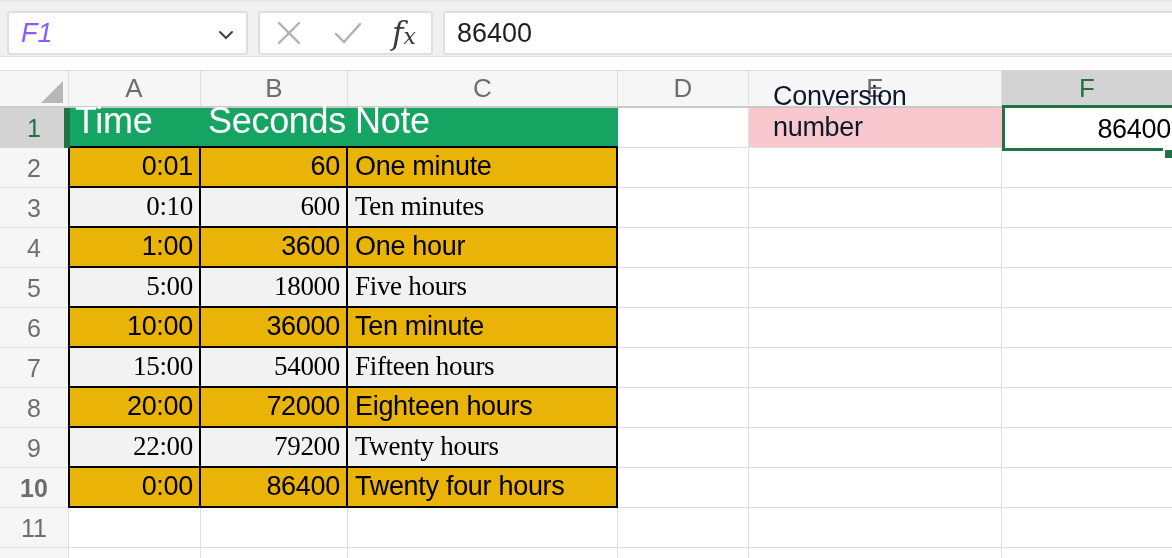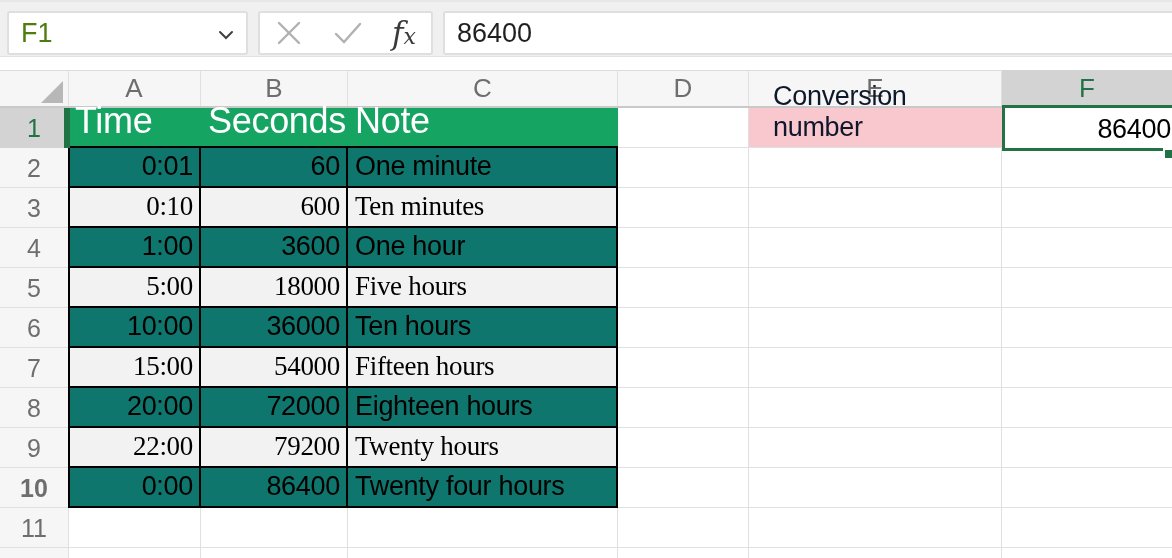--- a/index.html
+++ b/index.html
@@ -6,21 +6,21 @@
   html,body{margin:0;padding:0;background:#fff;}
   .app{position:relative;width:1172px;height:558px;overflow:hidden;background:#fff;
        font-family:"Liberation Sans","DejaVu Sans",sans-serif;color:#000;}
 
   
   .topbar{position:absolute;left:0;top:0;width:1172px;height:57px;background:#F0F0F0;
           border-top:2px solid #E7E7E7;border-bottom:1px solid #E2E2E2;box-sizing:border-box;}
   .fbox{position:absolute;top:9px;height:44px;background:#fff;border:2px solid #DFDFDF;
         border-radius:3px;box-sizing:border-box;display:flex;align-items:center;}
   .namebox{left:7px;width:241px;padding-left:12px;}
-  .namebox .nbval{font-size:27px;color:#4d7c0f;}
+  .namebox .nbval{font-size:27px;color:#8b5cf6;font-style:italic;}
   .namebox .chev{position:absolute;right:12px;top:17px;}
   .fnbox{left:258px;width:175px;justify-content:space-between;padding:0 15px;box-sizing:border-box;}
   .fx{font-family:"DejaVu Serif","Liberation Serif",serif;font-style:italic;color:#3A3A3A;}
   .fx .fx-f{font-size:31px;}
   .fx .fx-x{font-size:22px;}
   .formulabox{left:443px;width:740px;border-radius:3px 0 0 3px;padding-left:12px;}
   .formulabox .fval{font-size:27px;color:#1F1F1F;}
 
   
   .colhdr-bg{position:absolute;left:0;top:70px;width:1172px;height:37px;background:#F6F6F6;}
@@ -47,21 +47,21 @@
   .rowaccent{position:absolute;left:64px;top:108px;width:6px;height:40px;background:#217346;z-index:5;}
   .corner{position:absolute;left:0;top:70px;width:68px;height:37px;z-index:3;}
   .corner .tri{position:absolute;right:5px;bottom:4px;width:0;height:0;
                border-bottom:22px solid #B7B7B7;border-left:22px solid transparent;}
 
   
   .xtable{position:absolute;left:68px;top:108px;width:550px;z-index:4;}
   .thead{display:flex;height:40px;background:#16A463;border-bottom:2px solid #000;box-sizing:border-box;}
   .th{color:#fff;font-size:36px;letter-spacing:-0.3px;display:flex;align-items:flex-end;
       padding:0 0 4px 7px;box-sizing:border-box;}
-  .trow{display:flex;height:40px;background:#0f766e;}
+  .trow{display:flex;height:40px;background:#eab308;}
   .trow.band{background:#F2F2F2;font-family:Liberation Serif, serif;}
   .td{box-sizing:border-box;border-right:2px solid #000;border-bottom:2px solid #000;
       font-size:27px;letter-spacing:-0.3px;display:flex;align-items:flex-end;padding-bottom:4px;}
   .td.first{border-left:2px solid #000;}
   .td.num{justify-content:flex-end;padding-right:6px;}
   .td.txt{justify-content:flex-start;padding-left:7px;}
   .ca{width:133px;} .cb{width:147px;} .cc{width:270px;}
 
   
   .pinkcell{position:absolute;left:749px;top:108px;width:253px;height:39px;background:#F9C8CE;z-index:4;
@@ -158,21 +158,21 @@
       <div class="td txt cc">One hour</div>
     </div>
     <div class="trow band">
       <div class="td num first ca">5:00</div>
       <div class="td num cb">18000</div>
       <div class="td txt cc">Five hours</div>
     </div>
     <div class="trow">
       <div class="td num first ca">10:00</div>
       <div class="td num cb">36000</div>
-      <div class="td txt cc">Ten hours</div>
+      <div class="td txt cc">Ten minute</div>
     </div>
     <div class="trow band">
       <div class="td num first ca">15:00</div>
       <div class="td num cb">54000</div>
       <div class="td txt cc">Fifteen hours</div>
     </div>
     <div class="trow">
       <div class="td num first ca">20:00</div>
       <div class="td num cb">72000</div>
       <div class="td txt cc">Eighteen hours</div>

